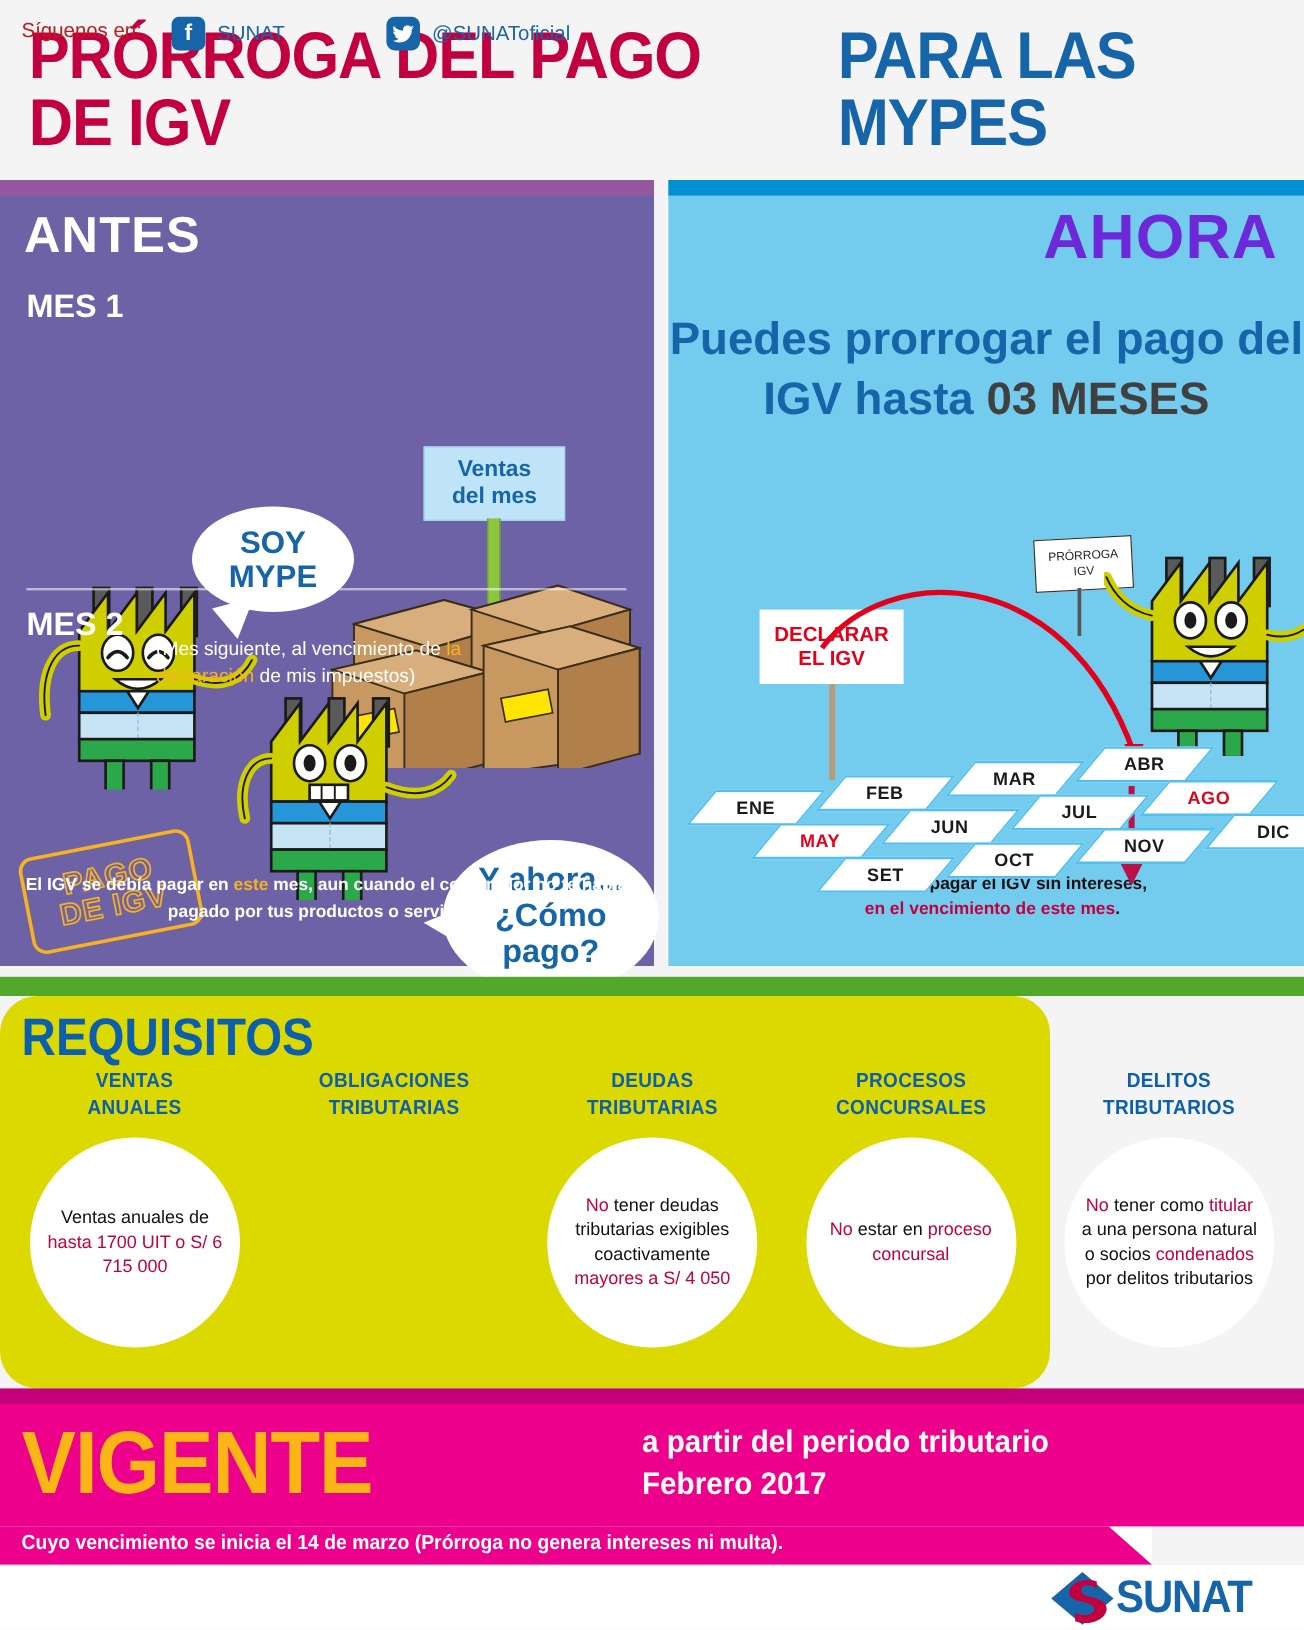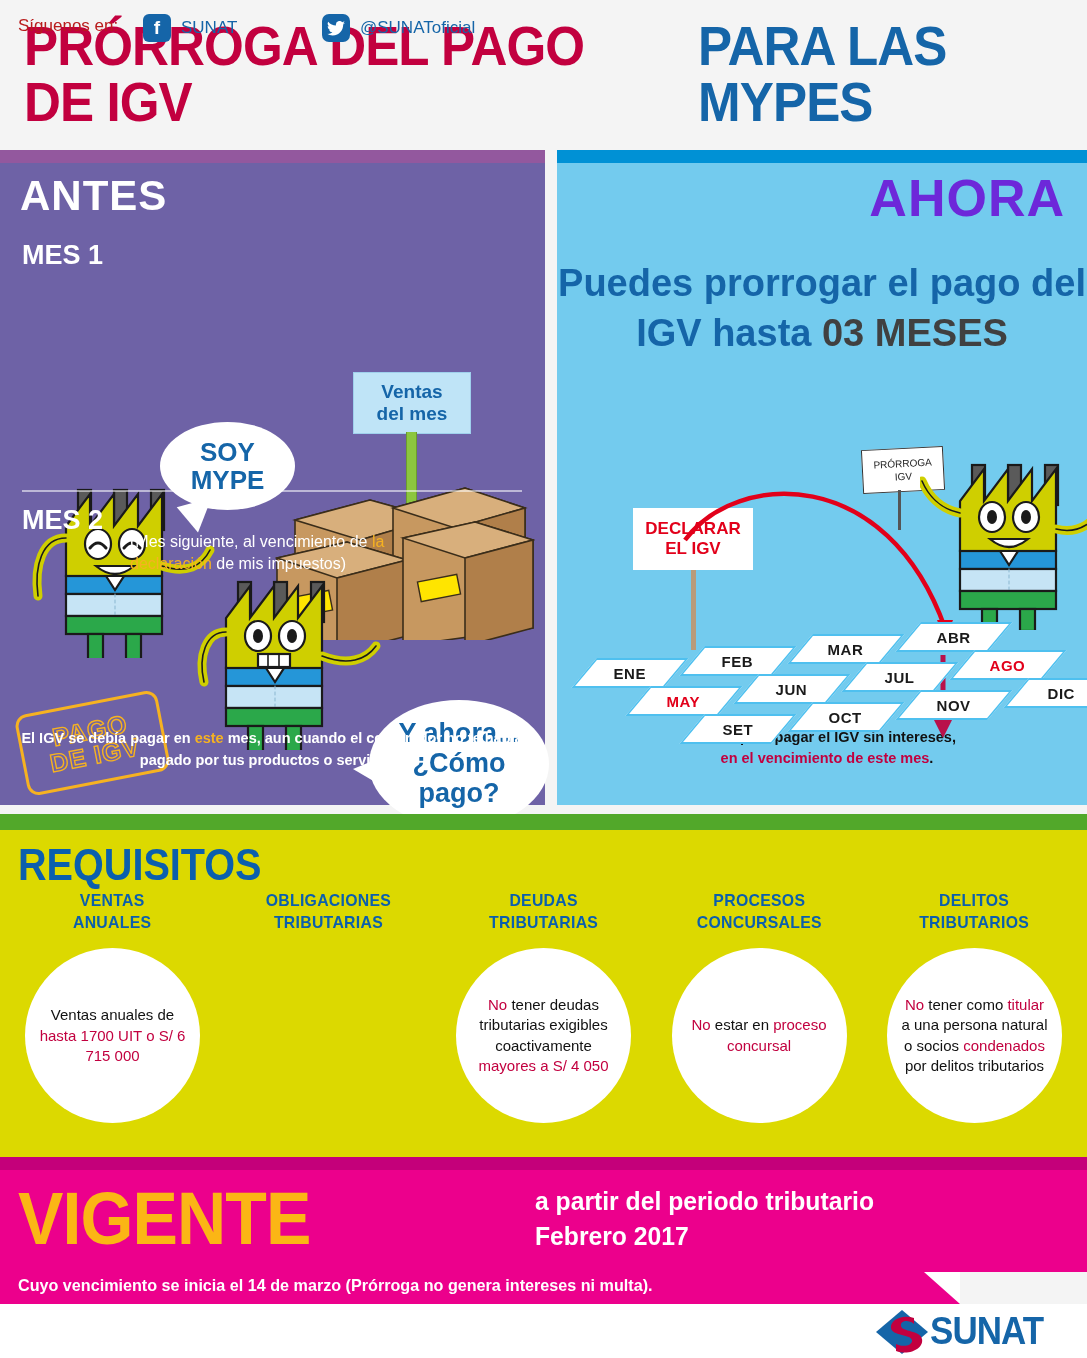--- a/index.html
+++ b/index.html
@@ -193,21 +193,21 @@
     text-align:center; font-size:14.5px; font-weight:bold;
     color:#111; line-height:1.45;
   }
   .ahora-footer .hl { color:#C2003F; }
 
   
   .greenstrip {
     position:absolute; left:0; top:814px; width:1087px; height:16px; background:#52A82A;
   }
   .panel-req {
-    position:absolute; left:0; top:830px; width:1087px; height:327px; background:#DCD900;
+    position:absolute; left:0; top:830px; width:875px; height:327px; background:#DCD900;border-radius:31px;
   }
   .req-title {
     position:absolute; left:18px; top:10px;
     font-size:44px; font-weight:bold; color:#0B5FAD;
     font-family:"Liberation Sans Narrow","Liberation Sans",sans-serif;
     transform:scaleX(0.9); transform-origin:left center;
     letter-spacing:0px;
   }
   .req-cols {
     position:absolute; left:10px; top:60px; width:1067px;

